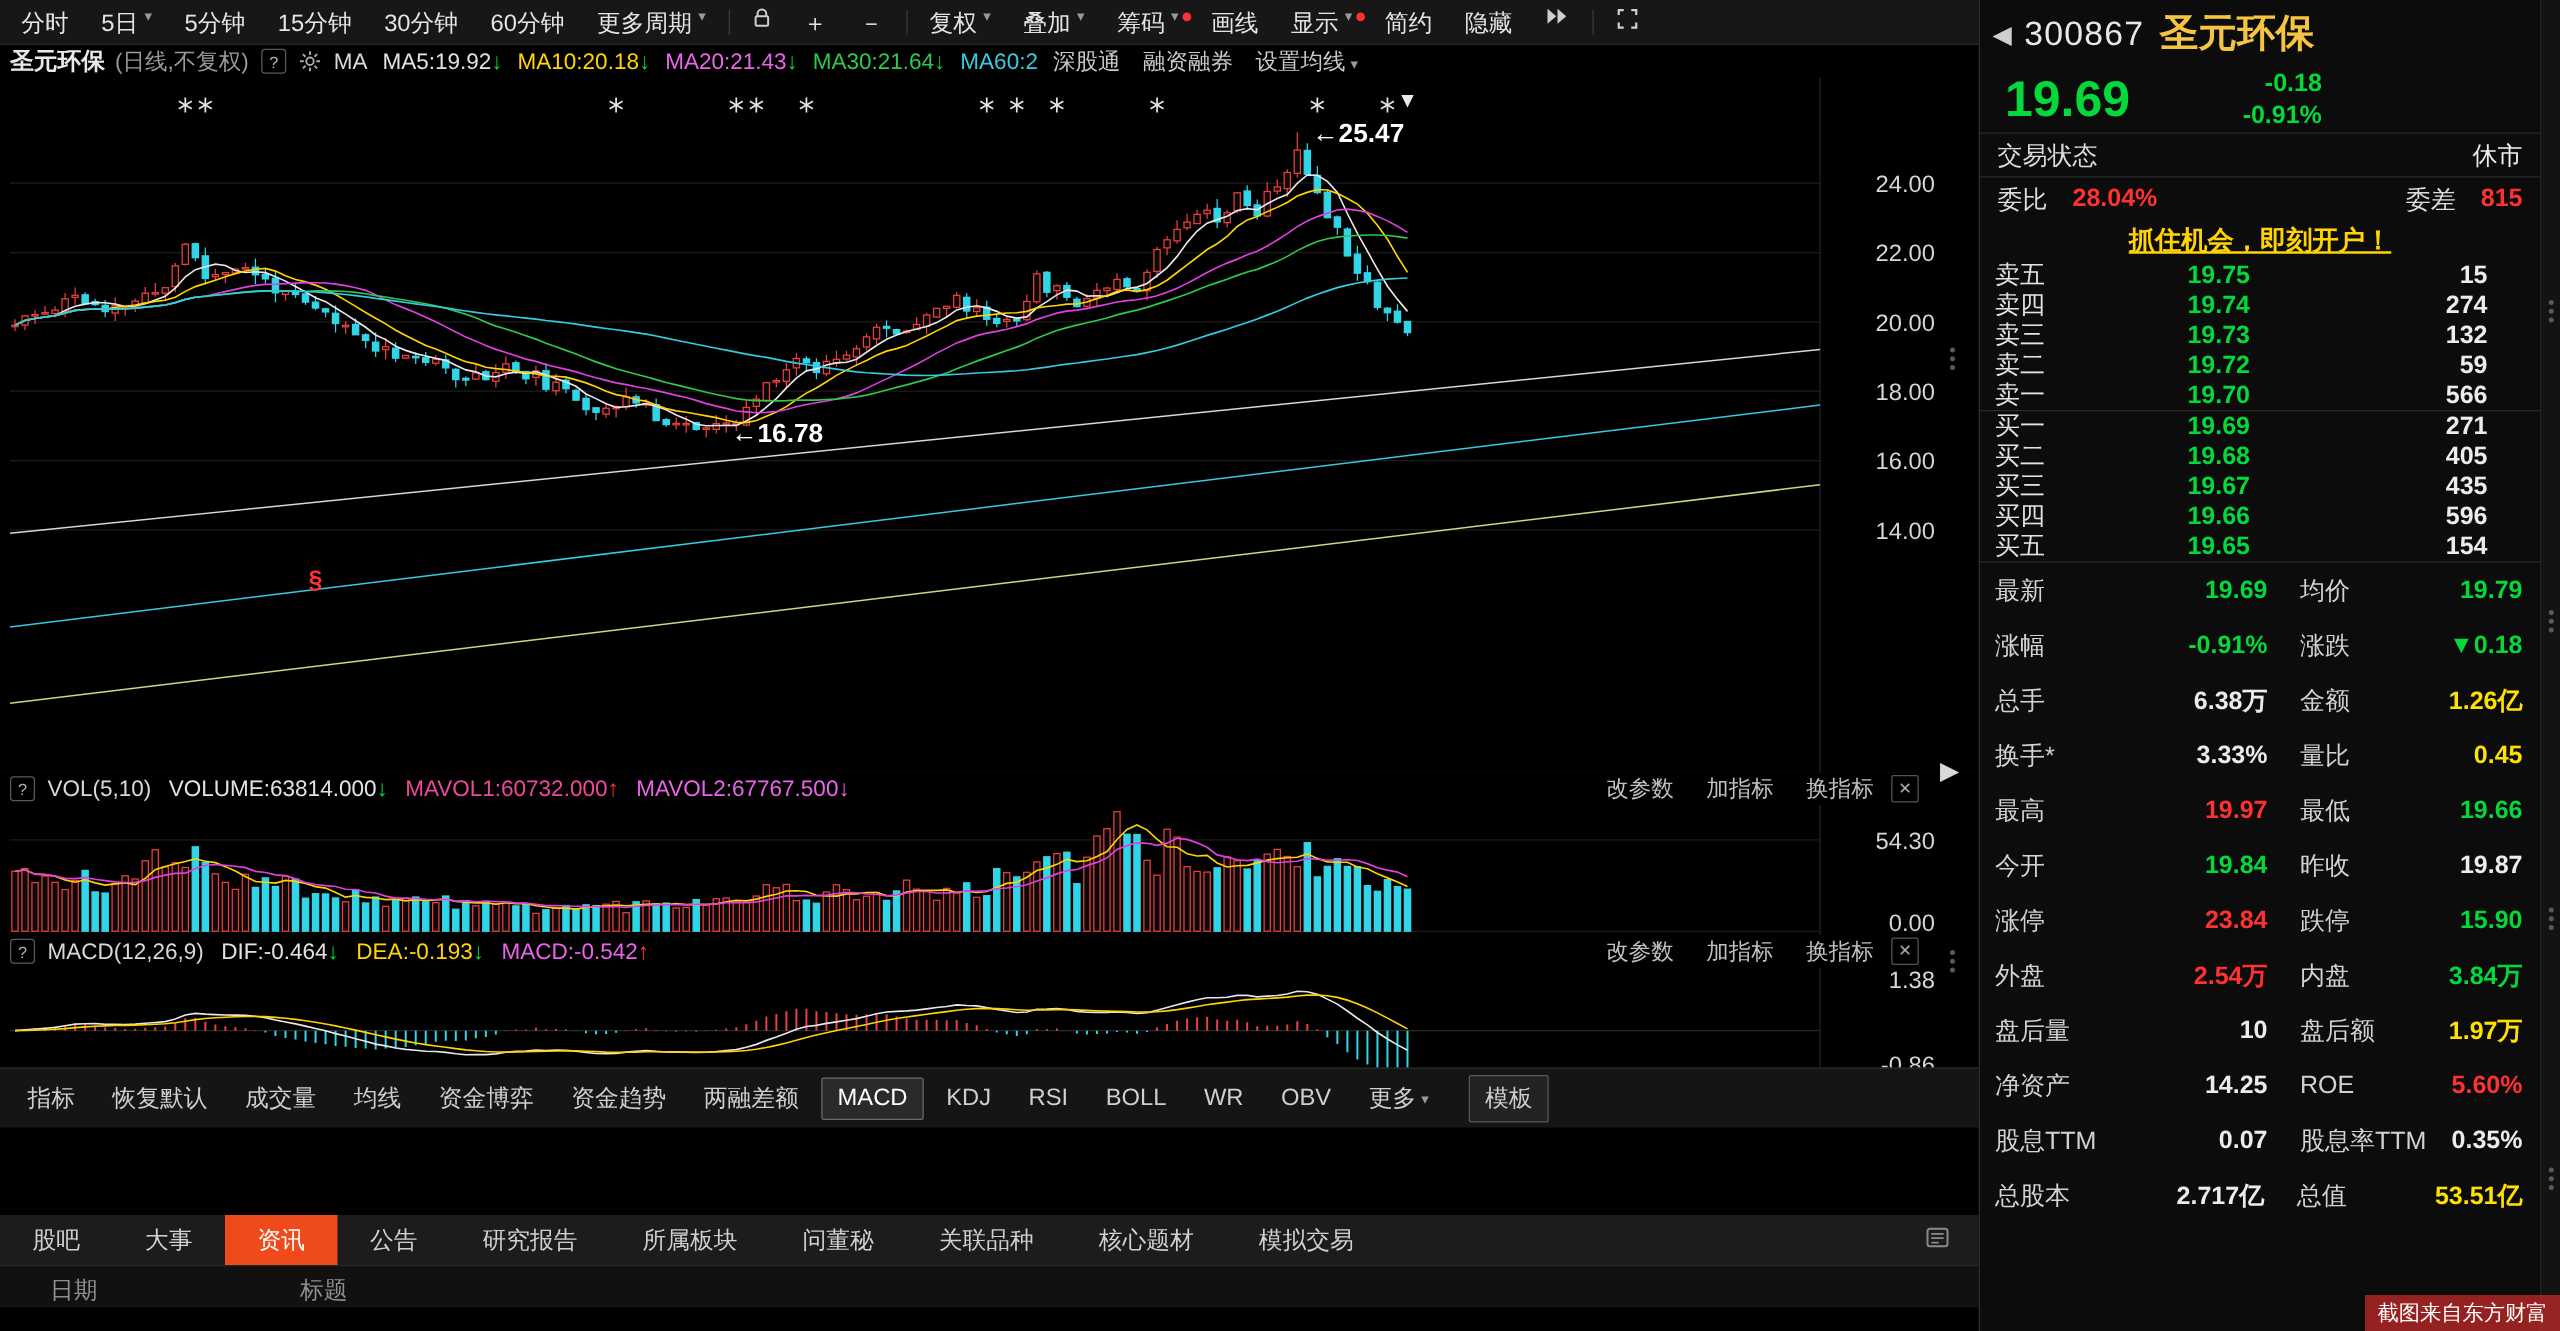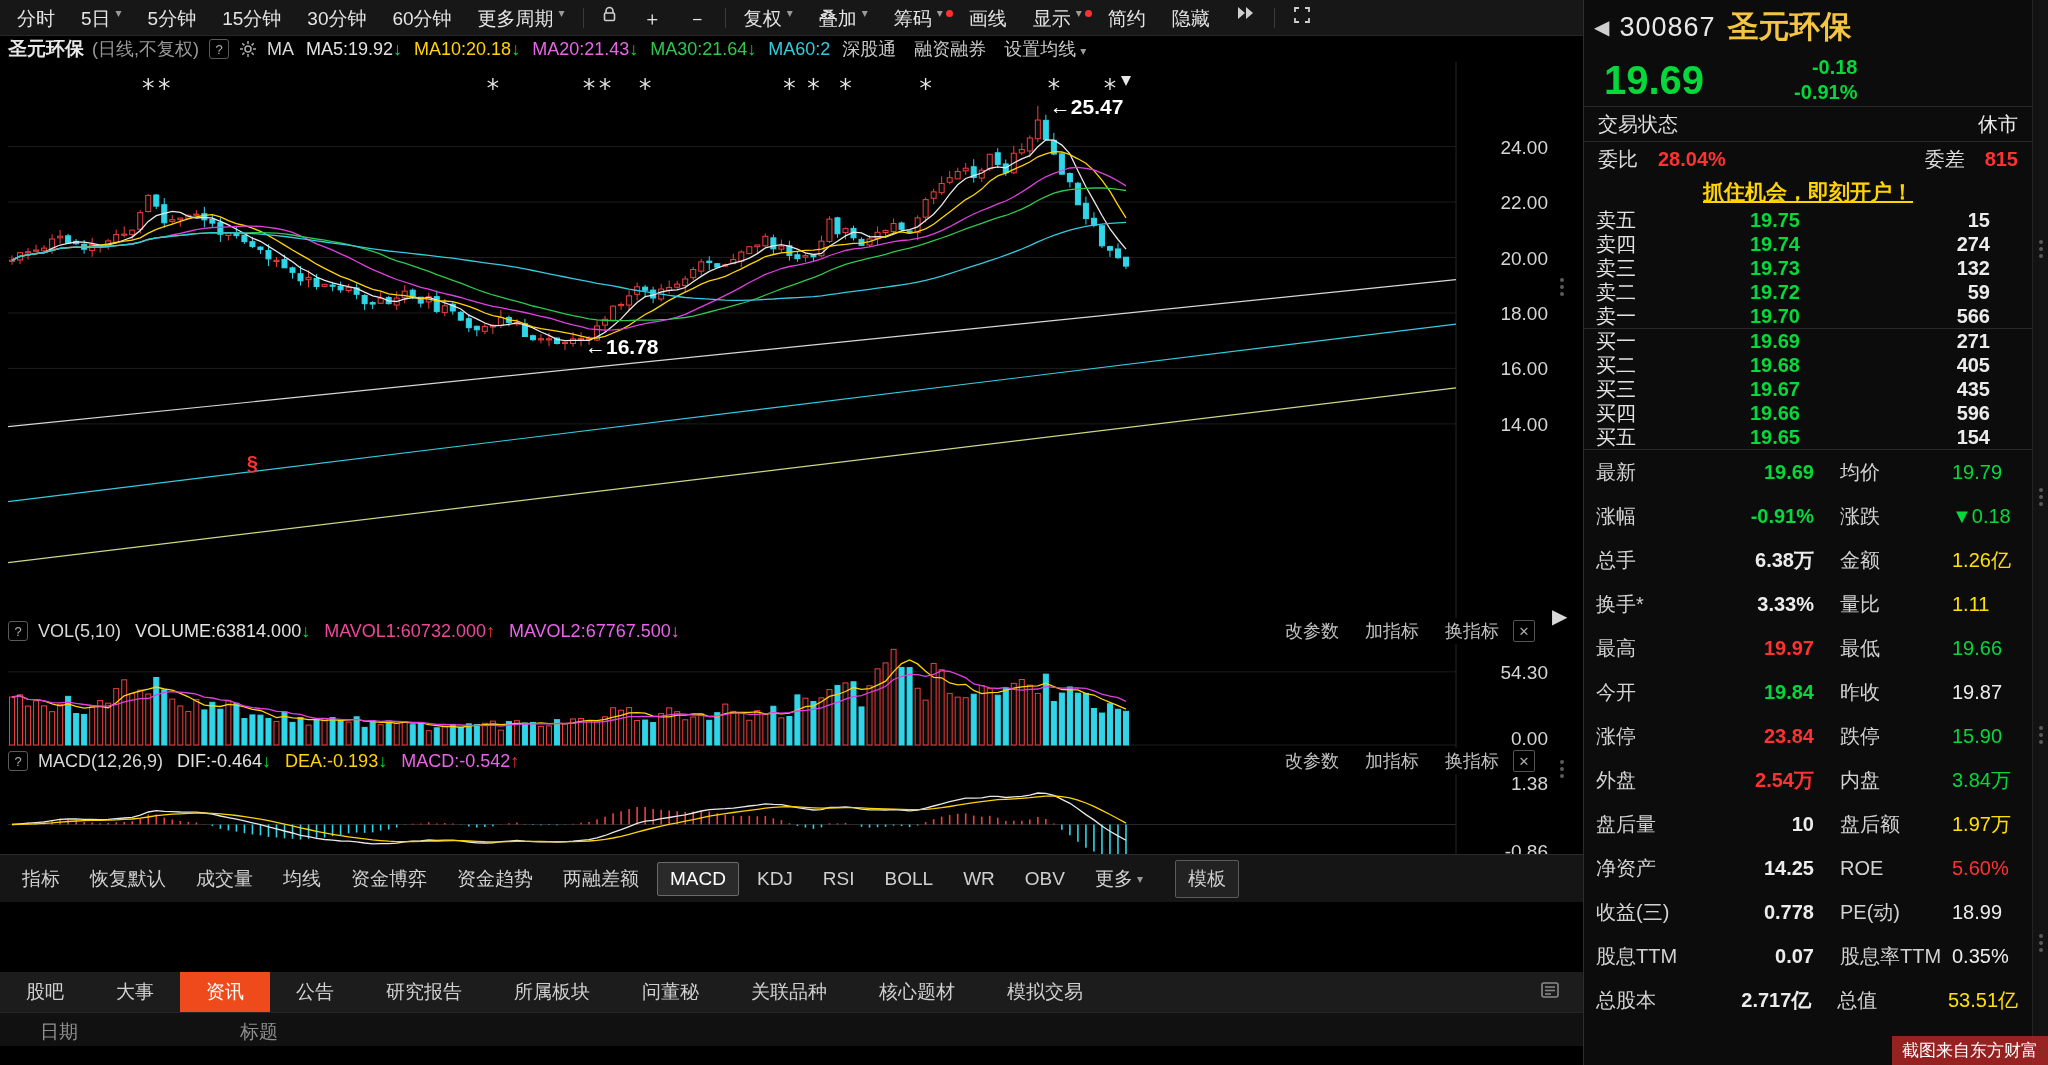--- a/index.html
+++ b/index.html
@@ -97,21 +97,21 @@
 #promo{height:32px;display:flex;align-items:center;justify-content:center;color:#ffd400;
   font-size:21px;font-weight:bold;text-decoration:underline;cursor:pointer}
 .ob-row{height:24px;display:flex;align-items:center;padding:0 42px 0 12px;font-size:20px;line-height:1;cursor:pointer}
 .ob-label{color:#e2e2e2;width:64px}
 .ob-price{width:140px;text-align:right;font-weight:bold}
 .ob-vol{margin-left:auto;font-weight:bold;color:#ececec}
 .st-row{height:44px;display:flex;align-items:center;padding:0 14px 0 12px;font-size:20px}
 .st-l{color:#d2d2d2;width:102px;white-space:nowrap}
 .st-v{width:116px;text-align:right;font-weight:bold;white-space:nowrap}
 .st-l2{margin-left:26px;width:112px}
-.st-v2{flex:1;font-weight:normal;white-space:nowrap}
+.st-v2{flex:1;text-align:right;font-weight:bold;white-space:nowrap}
 .c-r{color:#ff3232}.c-g{color:#05d83a}.c-y{color:#ffe100}.c-w{color:#ececec}
 
 
 #scrollbar{position:absolute;left:2032px;top:0;width:16px;height:1065px;background:#131313;border-left:1px solid #242424}
 
 #watermark{position:absolute;right:0;bottom:0;background:rgba(190,40,40,.78);color:#fff;font-size:17px;
   padding:3px 10px;z-index:50}
 </style>
 </head>
 <body>
@@ -1087,21 +1087,21 @@
         <div class="st-row">
           <span class="st-l">总手</span>
           <span class="st-v c-w">6.38万</span>
           <span class="st-l st-l2">金额</span>
           <span class="st-v2 c-y">1.26亿</span>
         </div>
         <div class="st-row">
           <span class="st-l">换手*</span>
           <span class="st-v c-w">3.33%</span>
           <span class="st-l st-l2">量比</span>
-          <span class="st-v2 c-y">1.11</span>
+          <span class="st-v2 c-y">0.45</span>
         </div>
         <div class="st-row">
           <span class="st-l">最高</span>
           <span class="st-v c-r">19.97</span>
           <span class="st-l st-l2">最低</span>
           <span class="st-v2 c-g">19.66</span>
         </div>
         <div class="st-row">
           <span class="st-l">今开</span>
           <span class="st-v c-g">19.84</span>
@@ -1126,26 +1126,20 @@
           <span class="st-l st-l2">盘后额</span>
           <span class="st-v2 c-y">1.97万</span>
         </div>
         <div class="st-row">
           <span class="st-l">净资产</span>
           <span class="st-v c-w">14.25</span>
           <span class="st-l st-l2">ROE</span>
           <span class="st-v2 c-r">5.60%</span>
         </div>
         <div class="st-row">
-          <span class="st-l">收益(三)</span>
-          <span class="st-v c-w">0.778</span>
-          <span class="st-l st-l2">PE(动)</span>
-          <span class="st-v2 c-w">18.99</span>
-        </div>
-        <div class="st-row">
           <span class="st-l">股息TTM</span>
           <span class="st-v c-w">0.07</span>
           <span class="st-l st-l2">股息率TTM</span>
           <span class="st-v2 c-w">0.35%</span>
         </div>
         <div class="st-row">
           <span class="st-l">总股本</span>
           <span class="st-v c-w">2.717亿</span>
           <span class="st-l st-l2">总值</span>
           <span class="st-v2 c-y">53.51亿</span>

